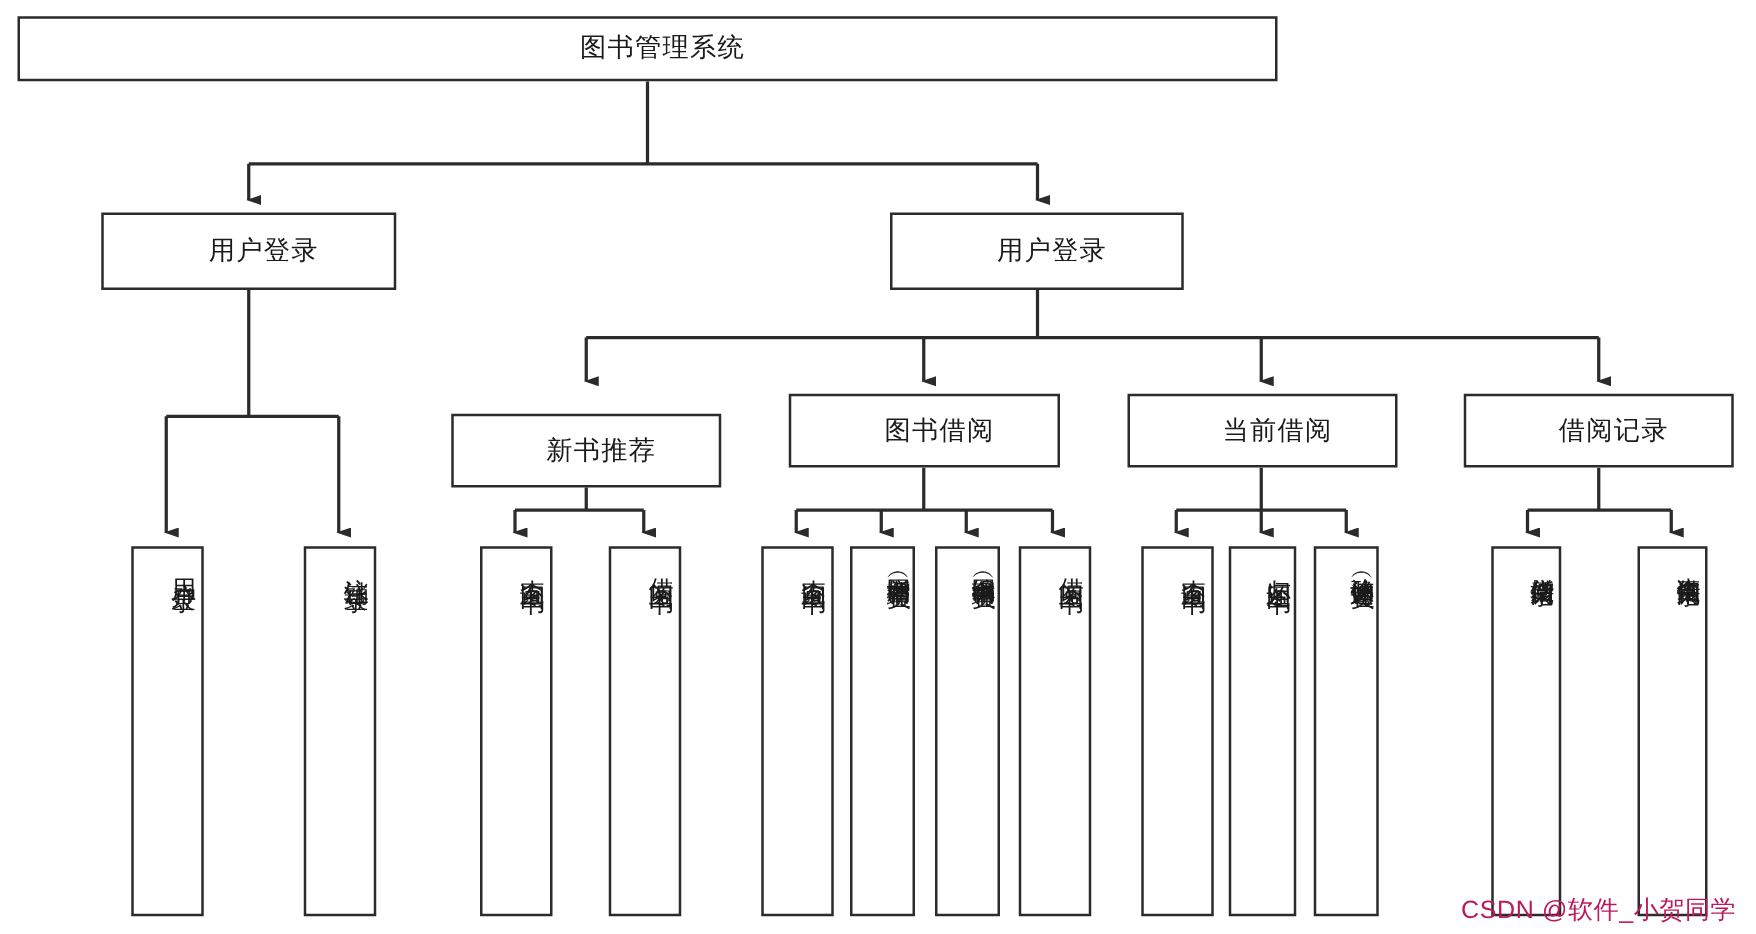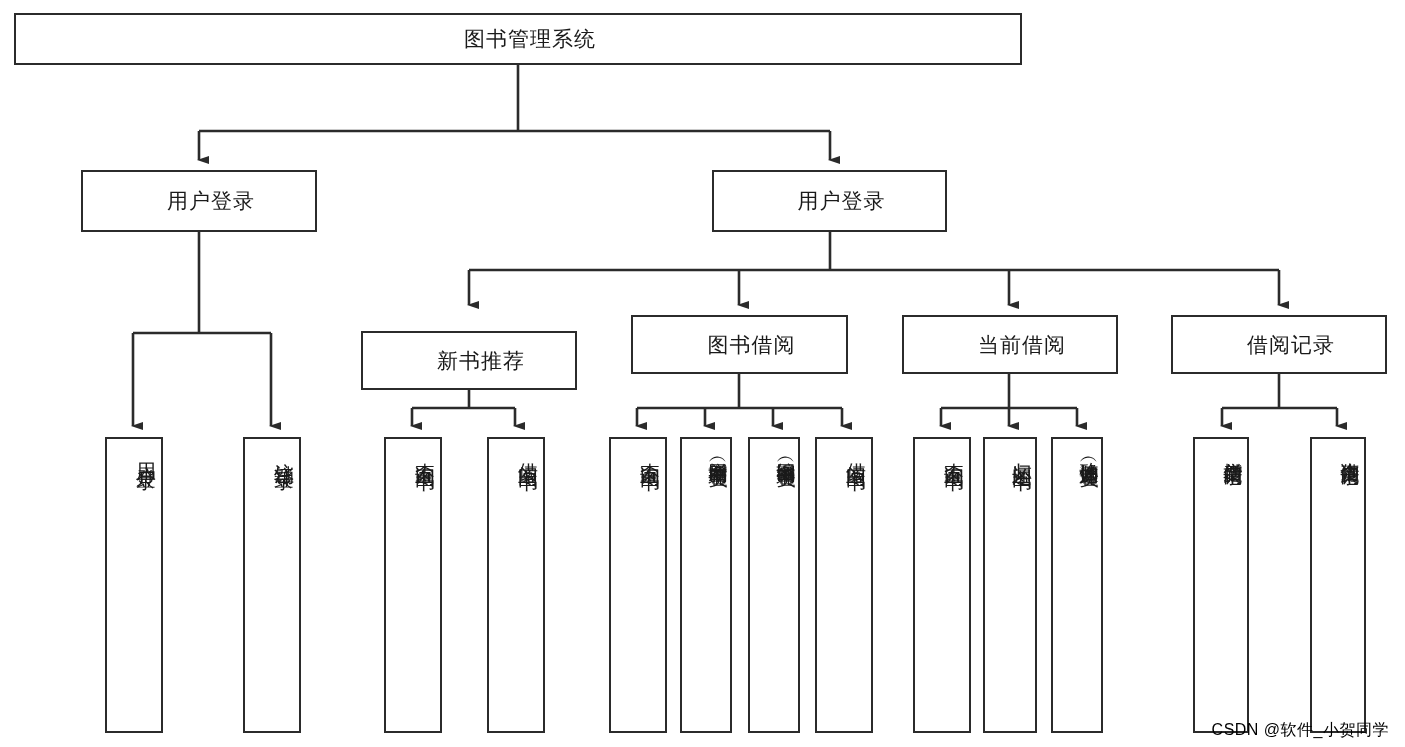--- a/index.html
+++ b/index.html
@@ -54,22 +54,22 @@
     left: 0;
     top: 0;
     width: 1405px;
     height: 747px;
     pointer-events: none;
   }
   .watermark {
     position: absolute;
     right: 16px;
     bottom: 6px;
-    font-size: 16px;
-    color: #000000;
+    font-size: 20px;
+    color: #be185d;
     letter-spacing: 0.5px;
     white-space: nowrap;
   }
 </style>
 </head>
 <body>
 
 <div id="canvas">
 
   <svg class="links" viewBox="0 0 1405 747">

